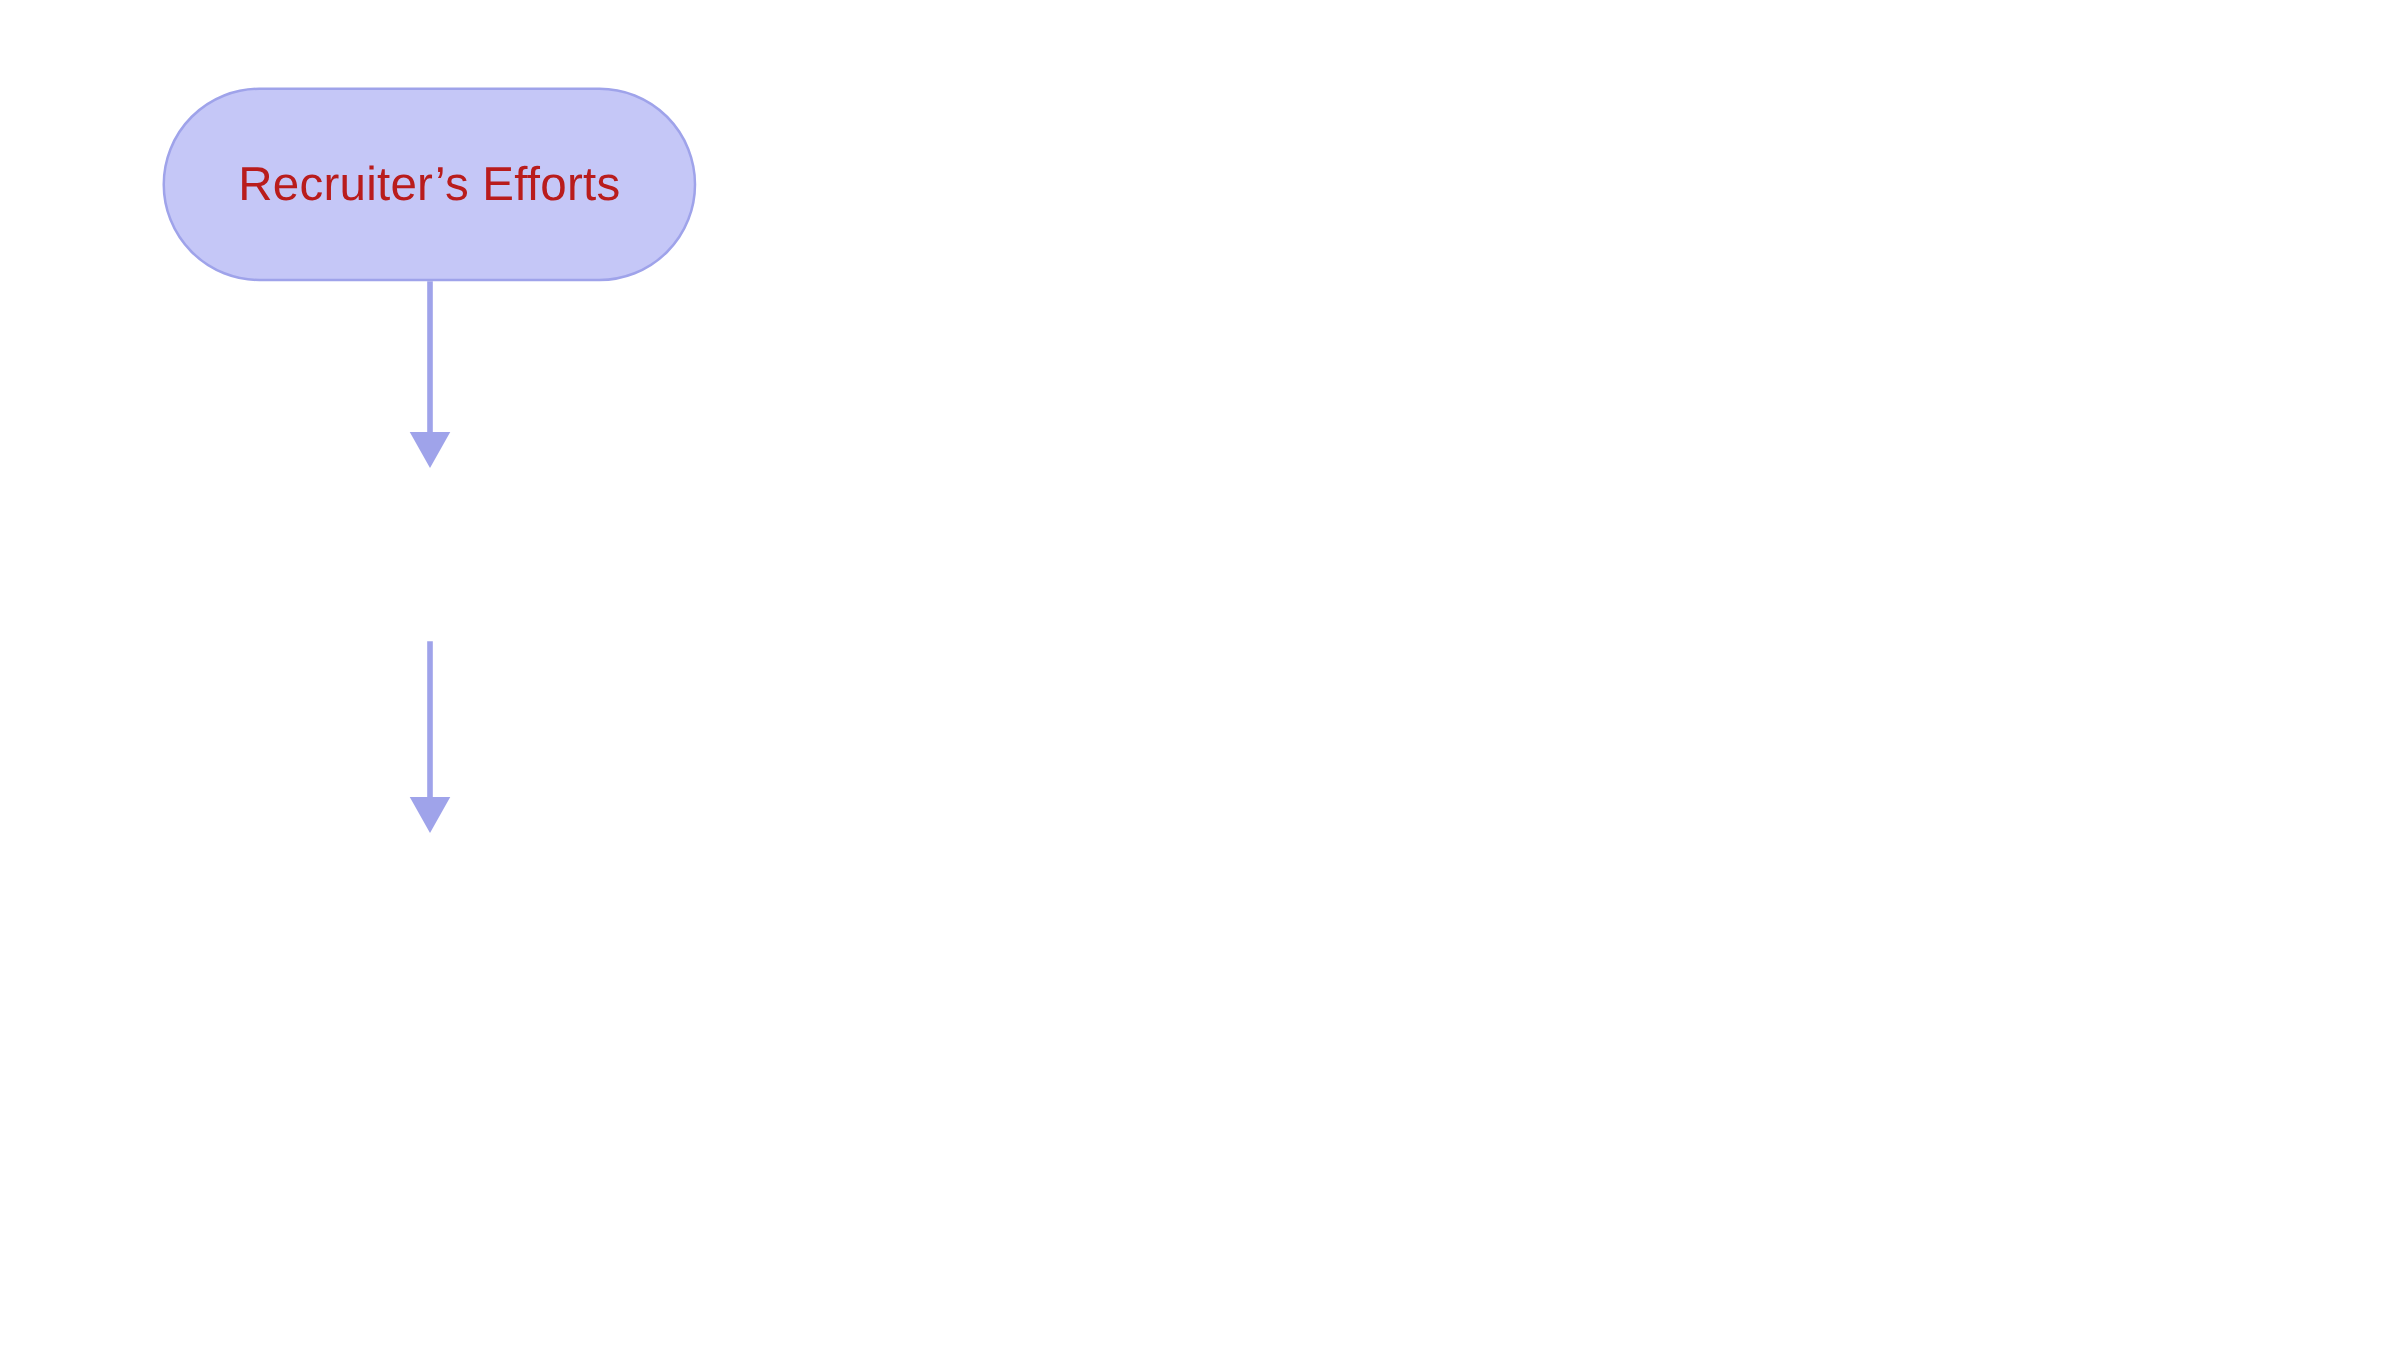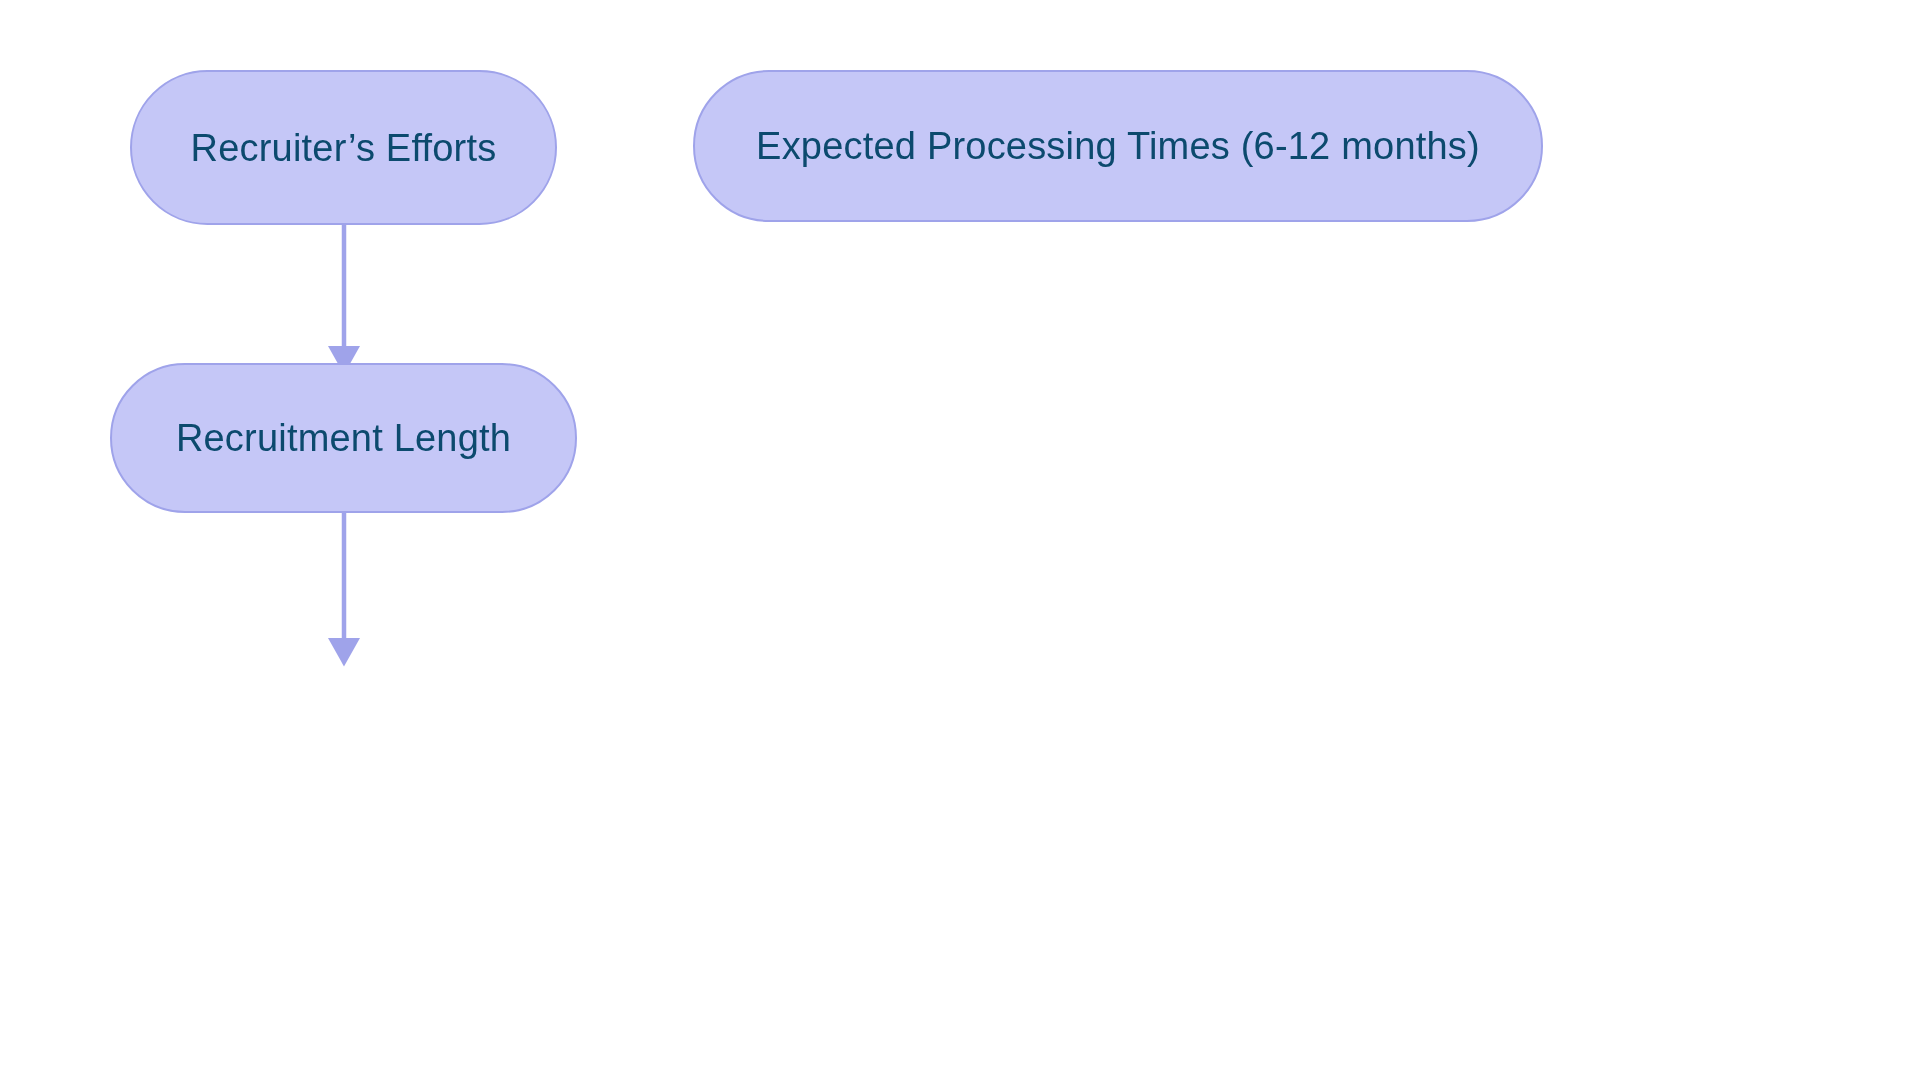--- a/index.html
+++ b/index.html
@@ -20,21 +20,21 @@
   }
   .node {
     position: absolute;
     box-sizing: border-box;
     display: flex;
     align-items: center;
     justify-content: center;
     background: #c5c7f7;
     border: 2px solid #9fa3ea;
     border-radius: 9999px;
-    color: #0c4a6e;
+    color: #b91c1c;
     font-family: "Liberation Sans", sans-serif;
     font-weight: 400;
     letter-spacing: 0.2px;
     white-space: nowrap;
     text-align: center;
     line-height: 1;
   }
   .node-label {
     display: block;
     padding: 0 10px;
@@ -60,22 +60,16 @@
       </marker>
     </defs>
     <line x1="344" y1="225" x2="344" y2="360" stroke="#9fa3ea" stroke-width="4.5" marker-end="url(#arrowhead)"></line>
     <line x1="344" y1="513" x2="344" y2="652" stroke="#9fa3ea" stroke-width="4.5" marker-end="url(#arrowhead)"></line>
   </svg>
 
   <div class="node" style="left:130px; top:70px; width:427px; height:155px; font-size:38px;">
     <span class="node-label">Recruiter’s Efforts</span>
   </div>
 
-  <div class="node" style="left:110px; top:363px; width:467px; height:150px; font-size:38px;">
-    <span class="node-label">Recruitment Length</span>
-  </div>
 
 
-  <div class="node" style="left:693px; top:70px; width:850px; height:152px; font-size:38px;">
-    <span class="node-label">Expected Processing Times (6-12 months)</span>
-  </div>
 
 </div>
 
 </body></html>

